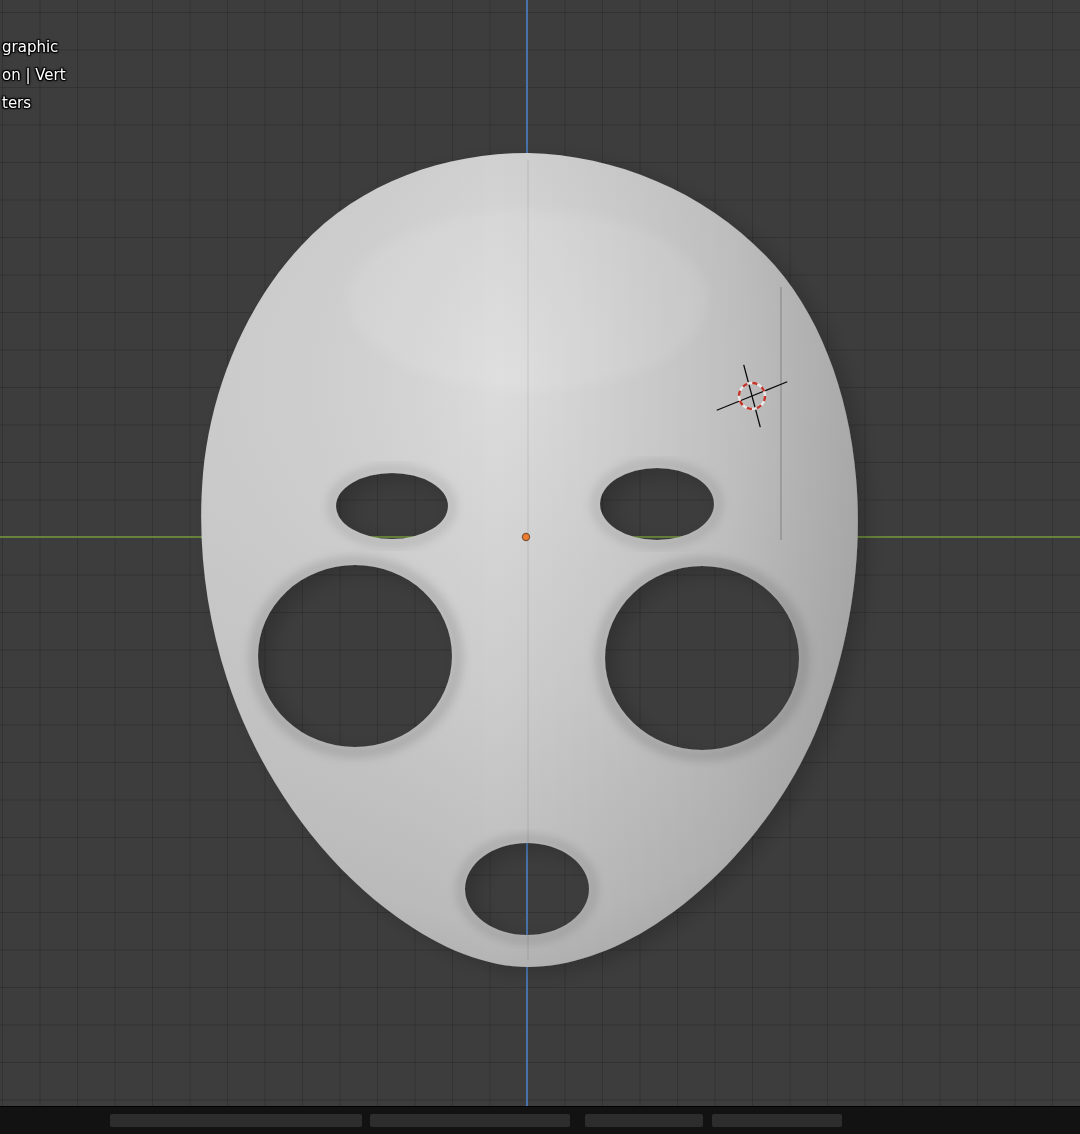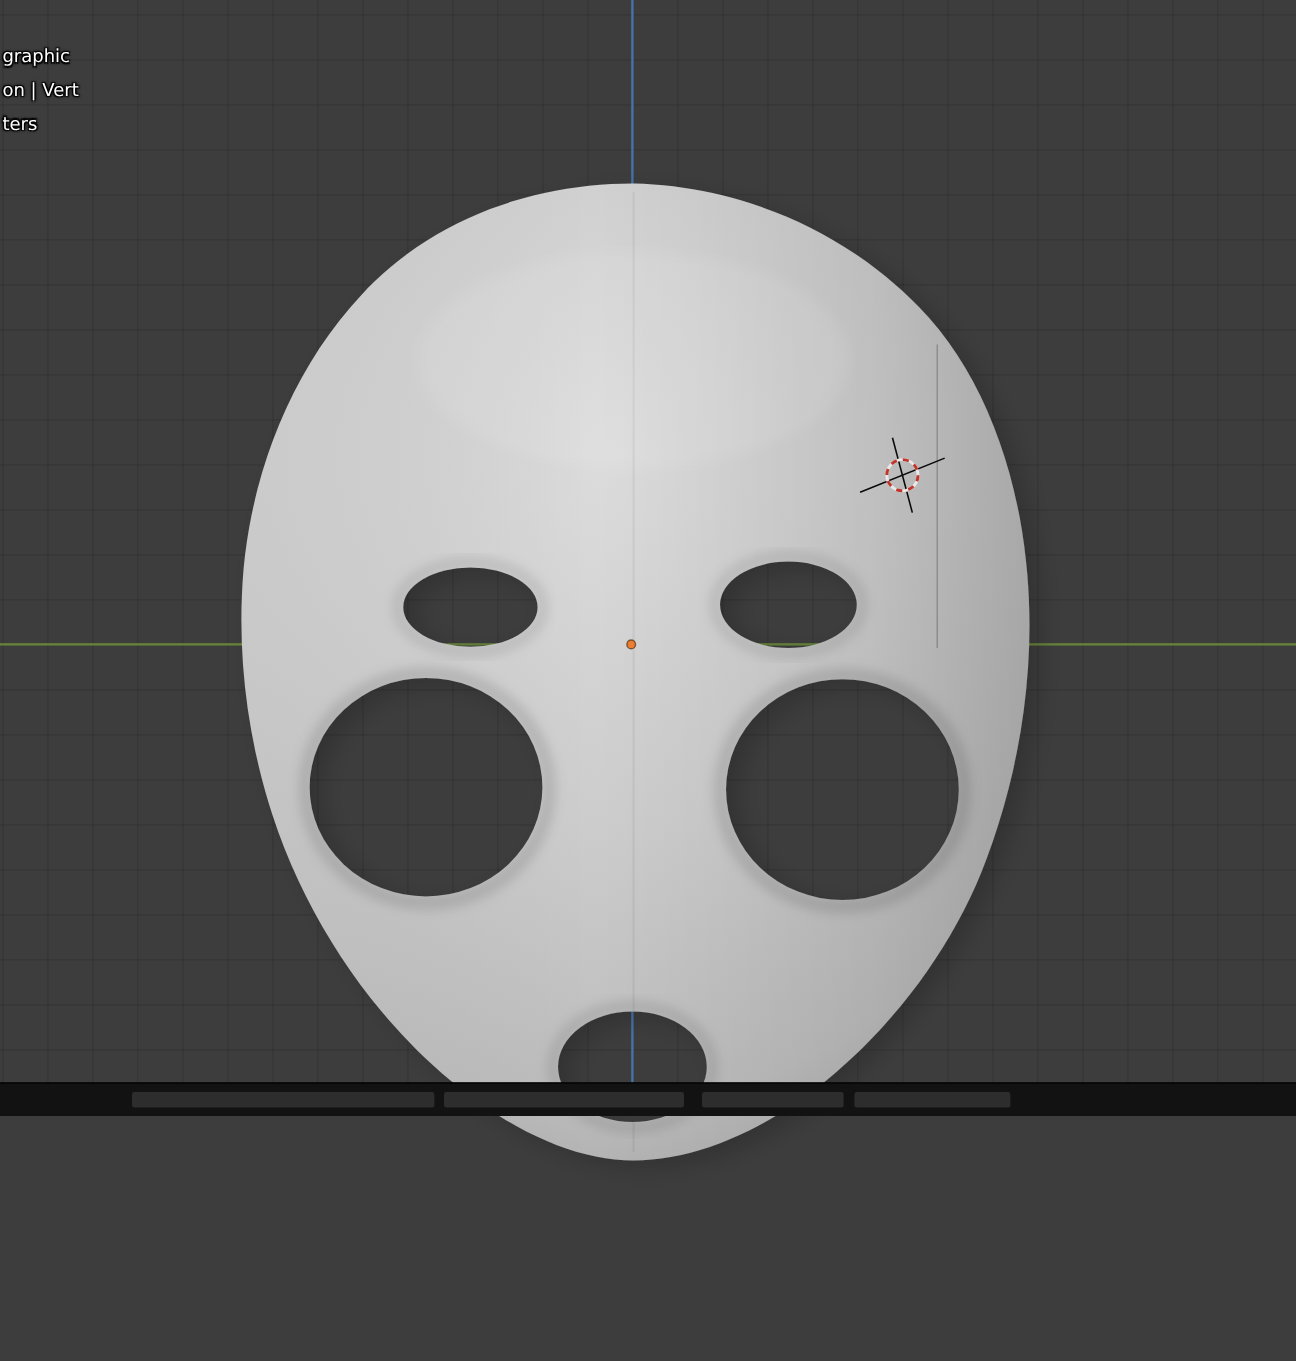--- a/index.html
+++ b/index.html
@@ -7,21 +7,21 @@
     padding: 0;
     width: 1080px;
     height: 1134px;
     overflow: hidden;
     background: #3d3d3d;
     font-family: "DejaVu Sans", "Liberation Sans", sans-serif;
   }
   #viewport {
     position: relative;
     width: 1080px;
-    height: 930px;
+    height: 1134px;
     background-color: #3d3d3d;
     background-image:
       linear-gradient(to right, rgba(0,0,0,0.16) 1px, transparent 1px),
       linear-gradient(to bottom, rgba(0,0,0,0.16) 1px, transparent 1px);
     background-size: 37.5px 37.5px;
     background-position: 2px 12px;
   }
   .axis-h {
     position: absolute;
     left: 0; right: 0;

